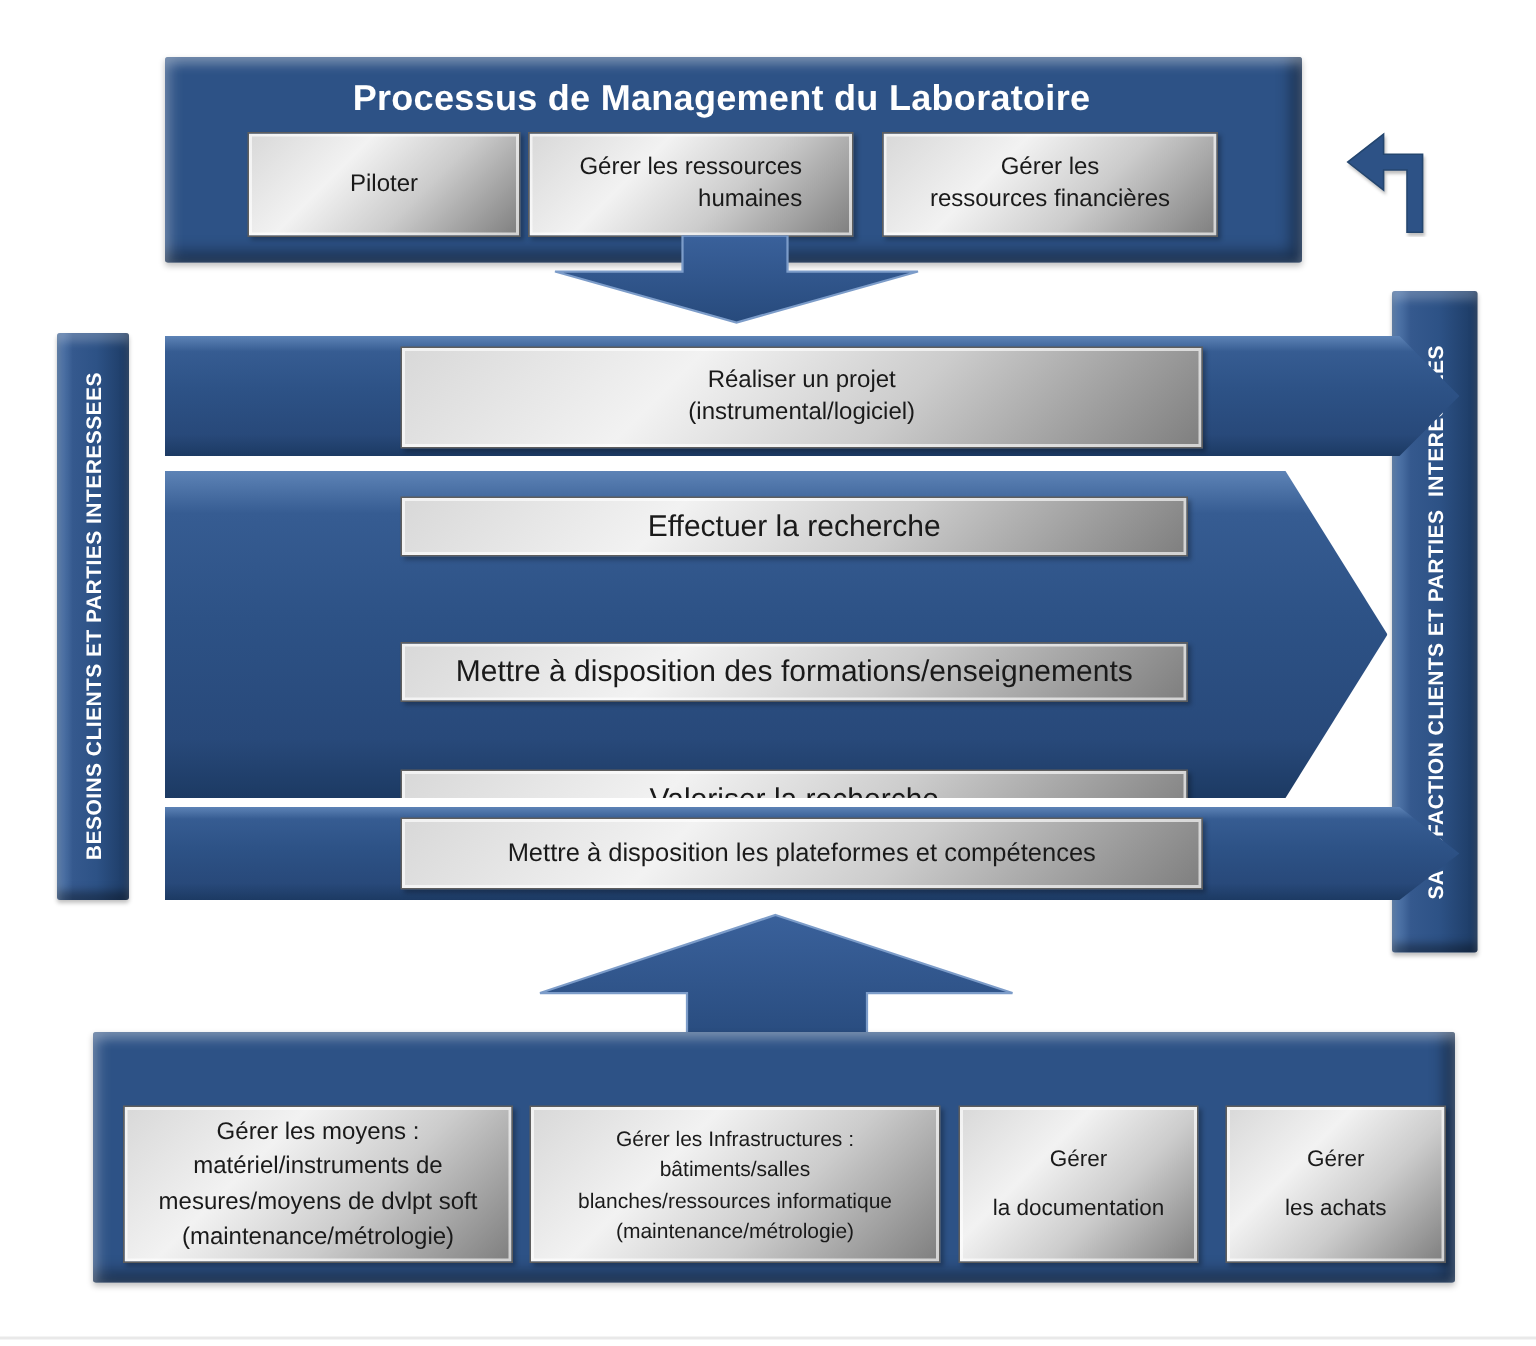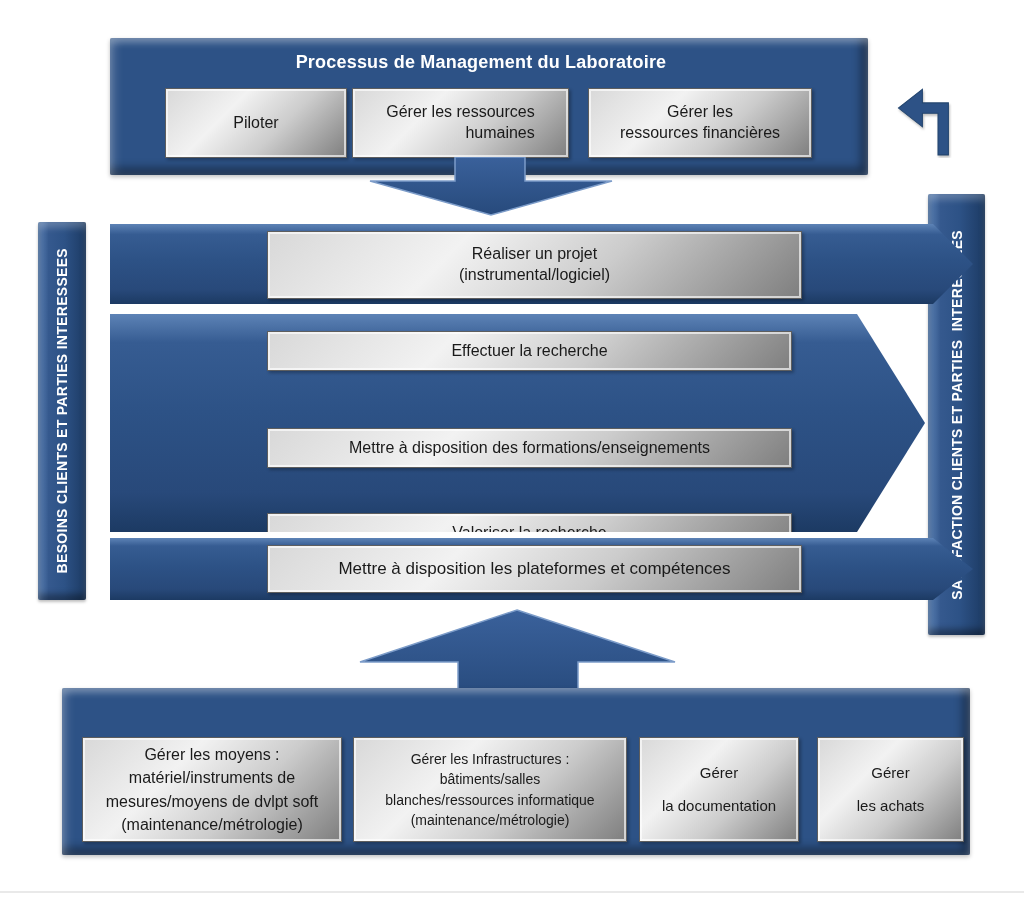--- a/index.html
+++ b/index.html
@@ -11,21 +11,21 @@
   .panel{
     position:absolute;background:#2d5286;border-radius:2px;
     box-shadow:
       inset 0 5px 7px rgba(255,255,255,.30),
       inset 6px 0 8px rgba(255,255,255,.14),
       inset -7px -7px 10px rgba(0,0,0,.42),
       0 2px 4px rgba(0,0,0,.25);
   }
   .panel-title{
     position:absolute;left:0;right:16px;text-align:center;color:#ffffff;
-    font-weight:bold;font-size:18px;letter-spacing:.2px;white-space:pre-line;
+    font-weight:bold;font-size:24px;letter-spacing:.2px;white-space:pre-line;
   }
   .management{left:110px;top:38px;width:758px;height:137px;}
   .management .panel-title{top:14px;}
   .support{left:62px;top:688px;width:908px;height:167px;}
   .support .panel-title{top:14px;}
 
   
   .graybox{
     position:absolute;display:flex;align-items:center;justify-content:center;
     text-align:center;color:#1a1a1a;white-space:pre-line;
@@ -44,21 +44,21 @@
     position:absolute;left:110px;width:815px;
     background:linear-gradient(180deg,#5d83b6 0%,#365c92 13%,#2d5286 45%,#28497a 82%,#1c3a63 100%);
     filter:drop-shadow(0 2px 2px rgba(70,100,150,.55));
   }
   .band-point-40{clip-path:polygon(0 0,calc(100% - 40px) 0,100% 50%,calc(100% - 40px) 100%,0 100%);padding-left:48px;}
   .band-point-68{clip-path:polygon(0 0,calc(100% - 68px) 0,100% 50%,calc(100% - 68px) 100%,0 100%);}
   .band-1{top:224px;height:80px;}
   .band-big{top:314px;height:218px;}
   .band-3{top:538px;height:62px;}
   .band-1 .graybox{left:157px;top:7px;width:533px;height:66px;font-size:16px;}
-  .band-big .graybox{left:157px;width:523px;height:38px;font-size:16px;}
+  .band-big .graybox{left:157px;width:523px;height:38px;font-size:20px;}
   .bar-1{top:17px;} .bar-2{top:66px;} .bar-3{top:114px;} .bar-4{top:163px;margin-top:36px;}
   .band-3 .graybox{left:157px;top:7px;width:533px;height:46px;font-size:17px;}
 
   
   .vbar{
     position:absolute;display:flex;align-items:center;justify-content:center;
     background:linear-gradient(90deg,#5d83b6 0%,#35598e 22%,#2d5286 55%,#1c3a63 100%);
     box-shadow:inset 0 6px 6px rgba(255,255,255,.22),inset 0 -6px 6px rgba(0,0,0,.35),0 2px 3px rgba(0,0,0,.25);
     border-radius:2px;
   }

